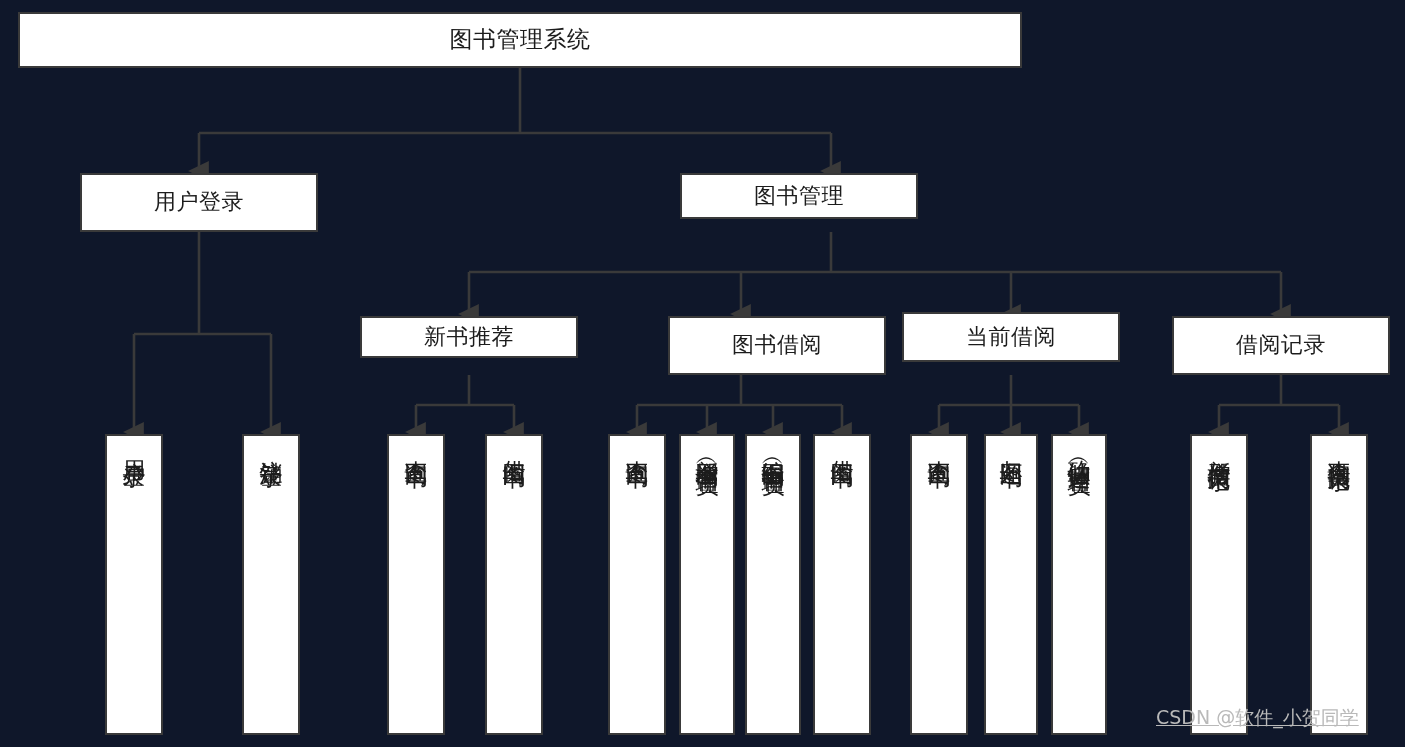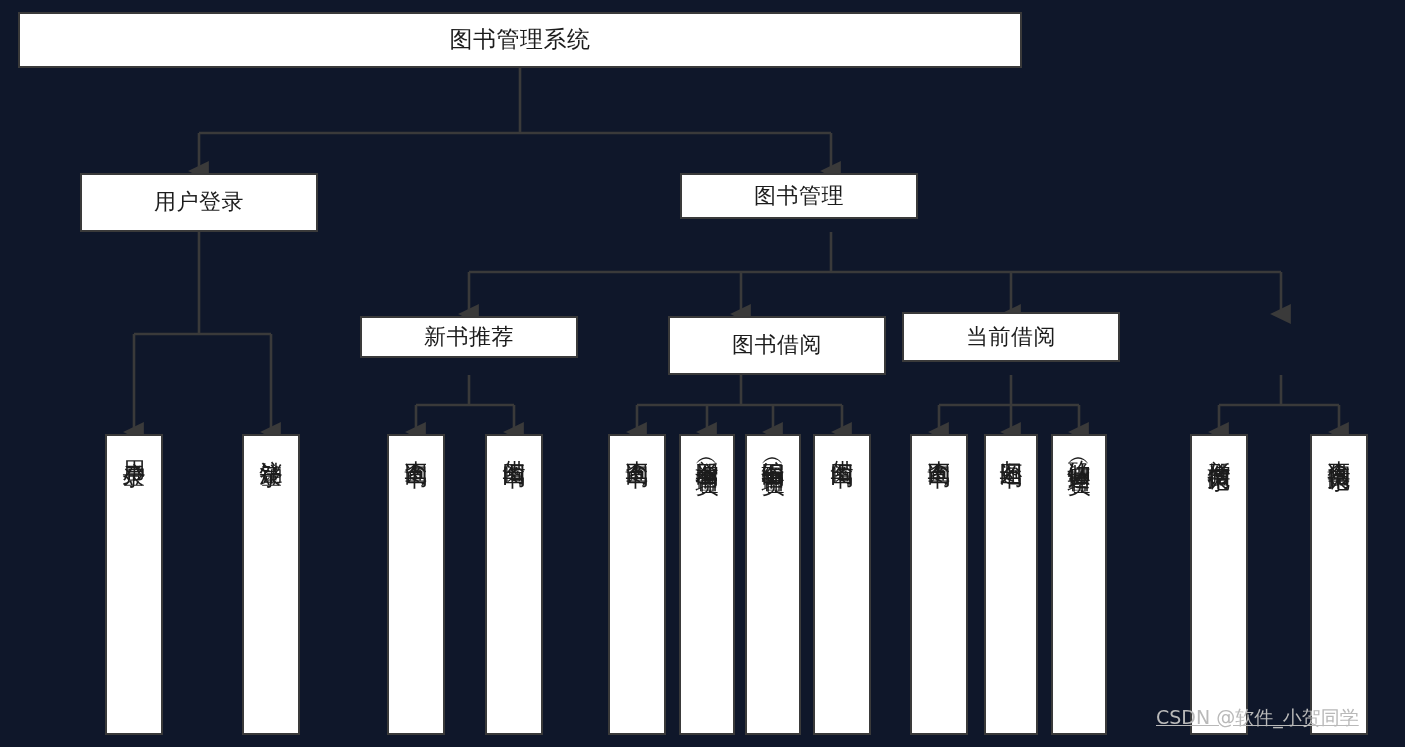--- a/index.html
+++ b/index.html
@@ -131,20 +131,23 @@
 
   <div class="node-box node-horizontal" style="left:360px;top:316px;width:218px;height:42px;">
     <span class="node-label">新书推荐</span>
   </div>
   <div class="node-box node-horizontal" style="left:632px;top:316px;width:218px;height:59px;margin-left:36px;">
     <span class="node-label">图书借阅</span>
   </div>
   <div class="node-box node-horizontal" style="left:902px;top:312px;width:218px;height:50px;">
     <span class="node-label">当前借阅</span>
   </div>
+  <div class="node-box node-horizontal" style="left:1172px;top:316px;width:218px;height:59px;">
+    <span class="node-label">借阅记录</span>
+  </div>
 
   <div class="node-box node-vertical" style="left:105px;top:434px;width:58px;height:301px;">
     <span class="node-label">用户登录</span>
   </div>
   <div class="node-box node-vertical" style="left:242px;top:434px;width:58px;height:301px;">
     <span class="node-label">注销登录</span>
   </div>
   <div class="node-box node-vertical" style="left:387px;top:434px;width:58px;height:301px;">
     <span class="node-label">查询图书</span>
   </div>

